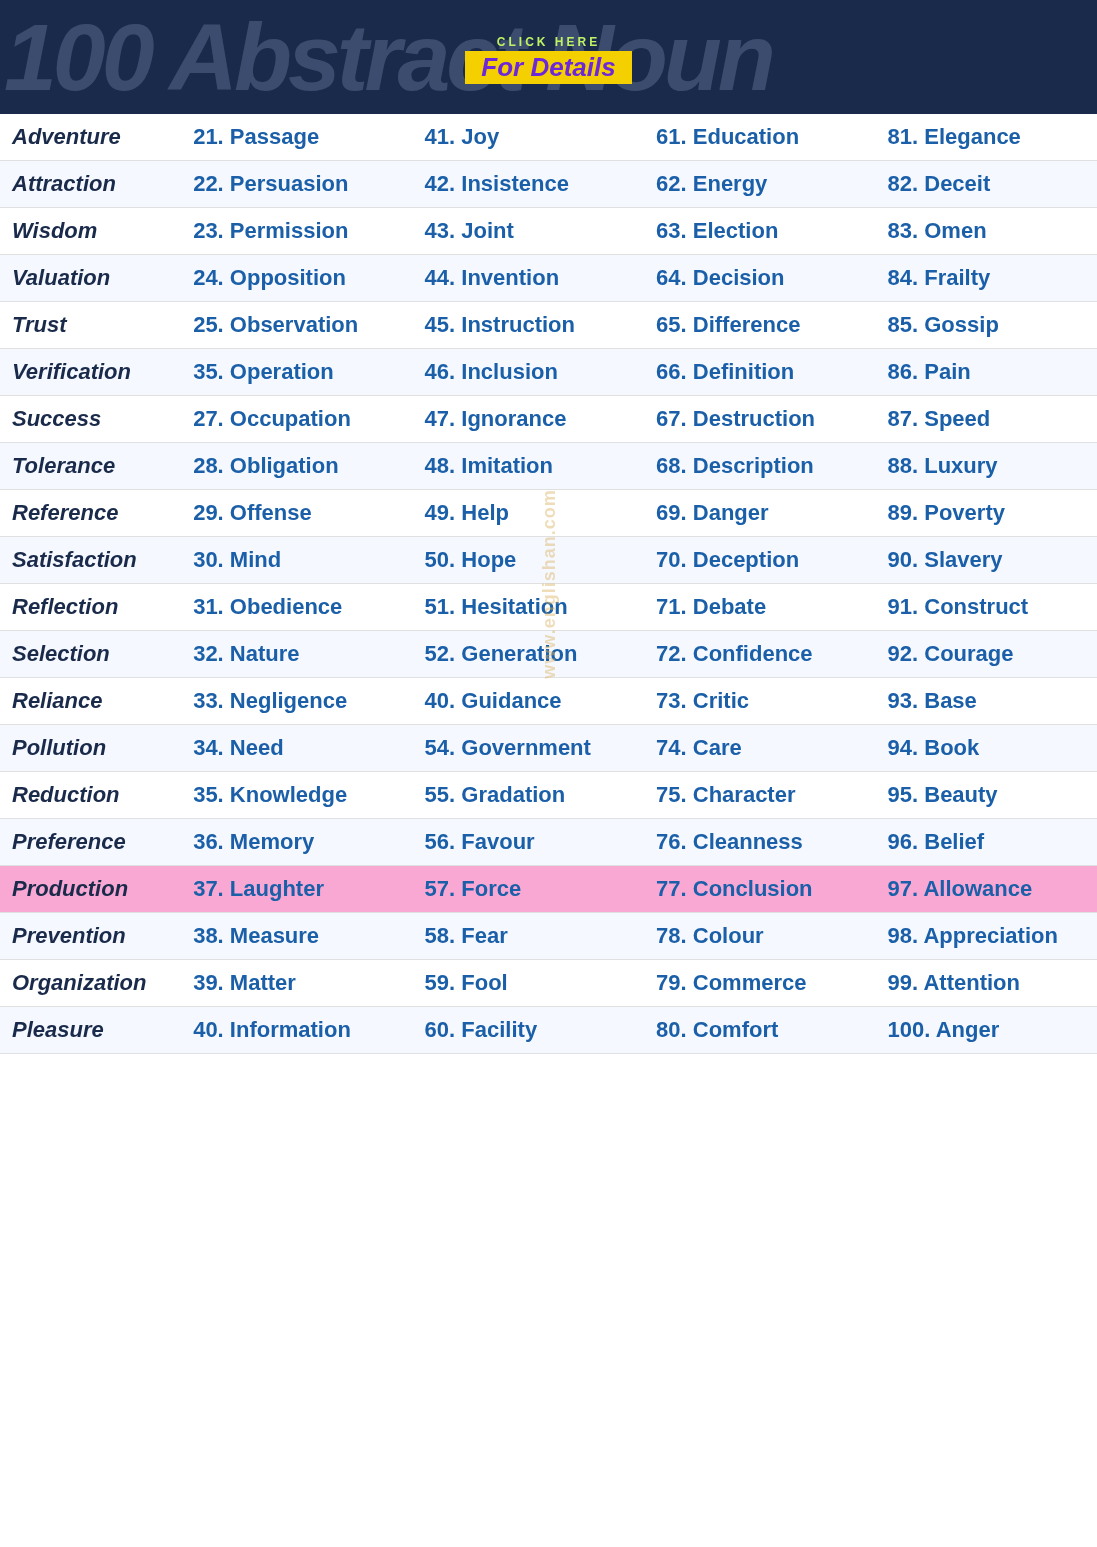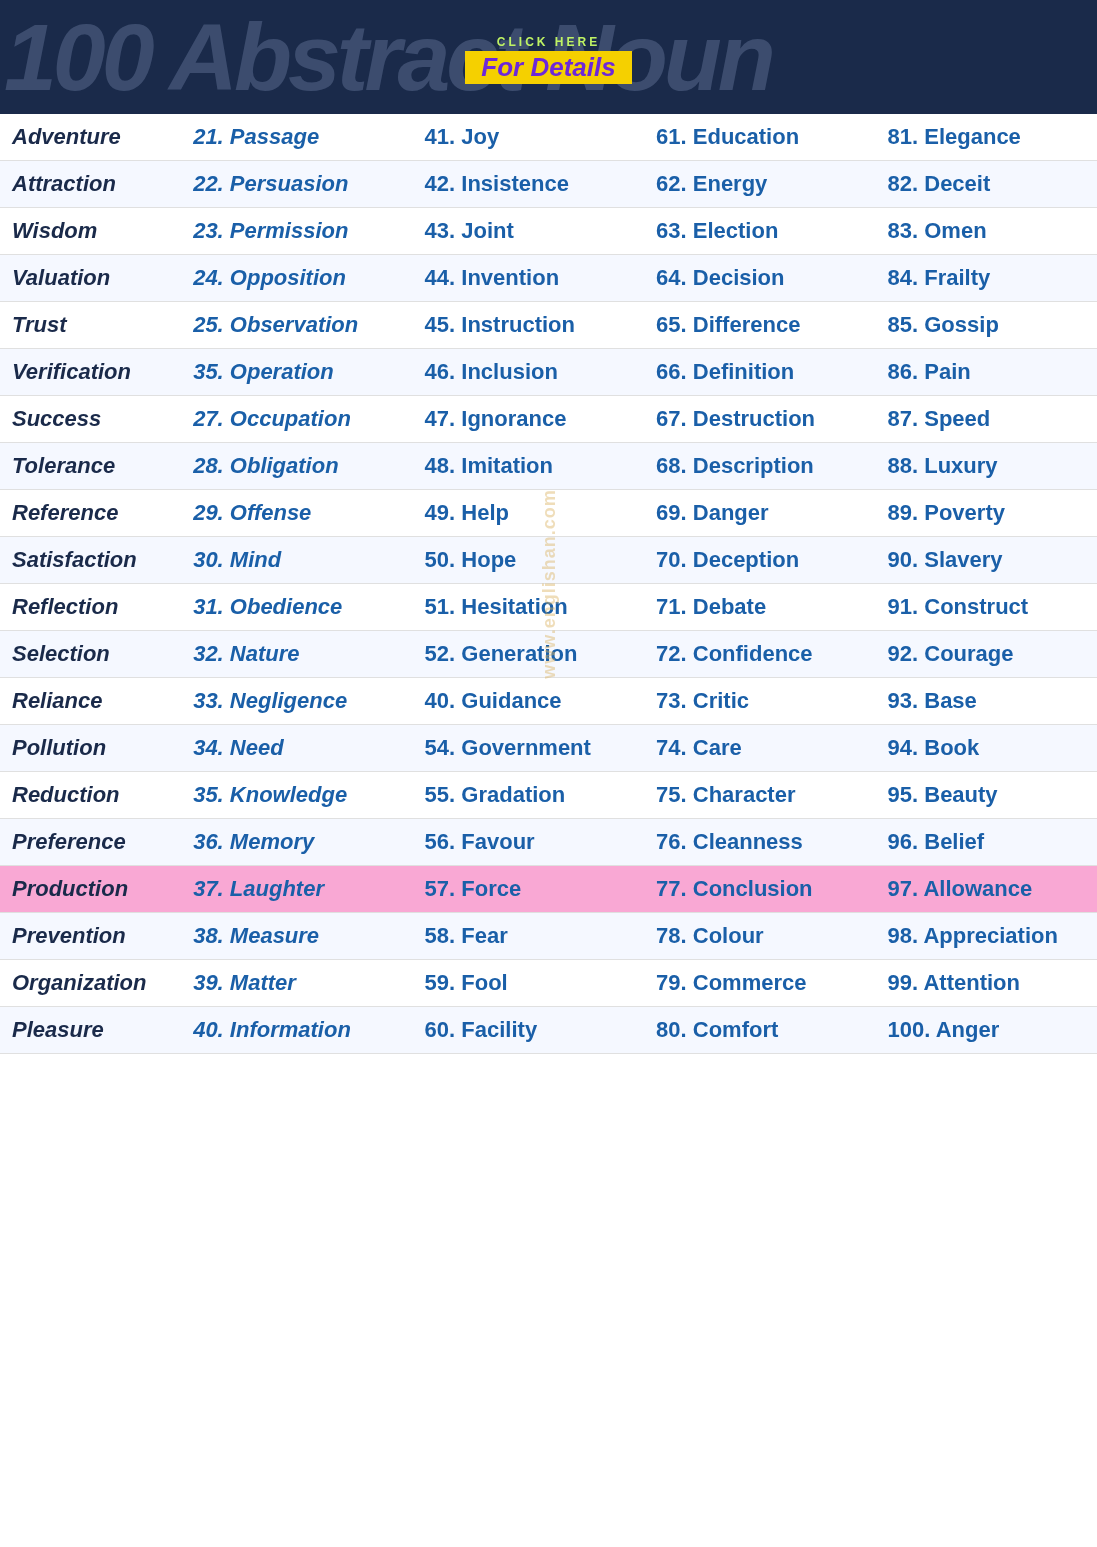--- a/index.html
+++ b/index.html
@@ -24,21 +24,21 @@
     .noun-table tr {
       border-bottom: 1px solid #e0e0e0;
     }
     .noun-table td {
       padding: 10px 8px 10px 12px;
       font-size: 22px;
       vertical-align: middle;
       white-space: nowrap;
     }
     .col-1 { width: 180px; color: #1a2a4a; font-weight: 700; font-style: italic; text-align: left; padding-left: 4px; }
-    .col-2 { width: 230px; color: #1a5fa8; font-weight: 700; font-style: italic; }
+    .col-2 { width: 230px; color: #1a5fa8; font-weight: 700; }
     .col-3 { width: 230px; color: #1a5fa8; font-weight: 700; margin-top: 12px; }
     .col-4 { width: 230px; color: #1a5fa8; font-weight: 700; }
     .col-5 { width: 220px; color: #1a5fa8; font-weight: 700; }
 
     
     .watermark-container {
       position: relative;
     }
     .watermark {
       position: absolute;

